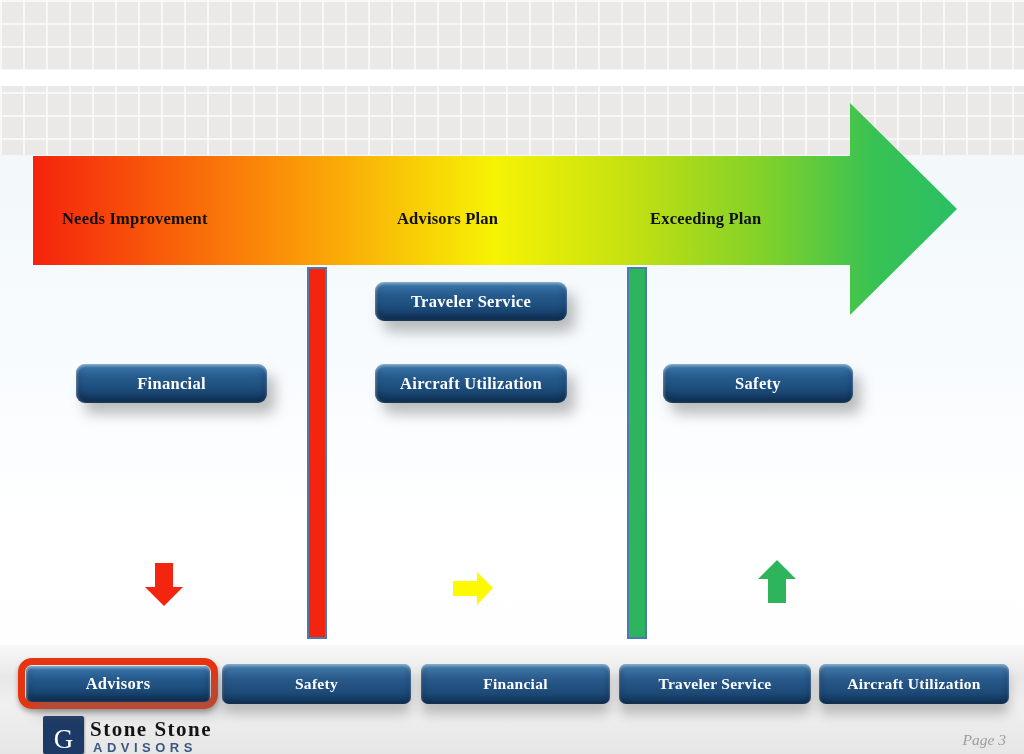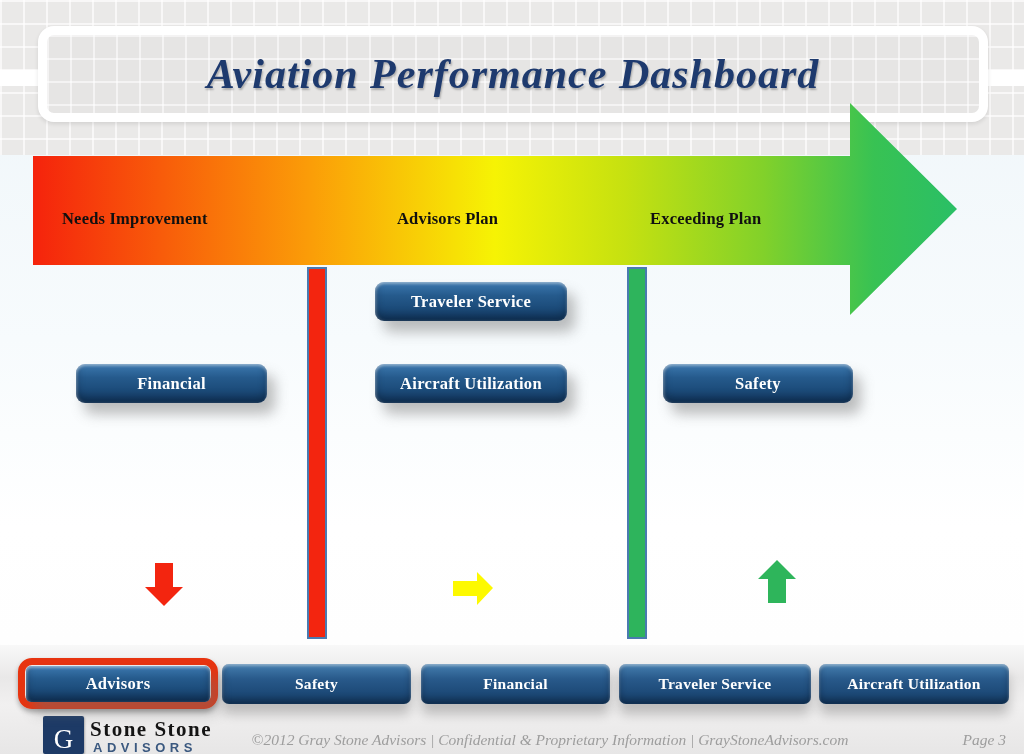--- a/index.html
+++ b/index.html
@@ -129,23 +129,20 @@
     font-style:italic;font-size:15.5px;color:#9d9d9d;
   }
 </style>
 </head>
 <body>
 
 <div class="slide">
 
   <div class="top-band"></div>
   <div class="ribbon"></div>
-  <div class="title-frame">
-    <h1 class="page-title">Aviation Performance Dashboard</h1>
-  </div>
 
   <div class="gauge">
     <div class="gauge-shape"></div>
   </div>
   <div class="zone-label zone-ni">Needs Improvement</div>
   <div class="zone-label zone-mp">Advisors Plan</div>
   <div class="zone-label zone-ep">Exceeding Plan</div>
 
   <div class="divider divider-red"></div>
   <div class="divider divider-green"></div>
@@ -183,16 +180,15 @@
   </div>
   <div class="nav-btn pos-nav-aircraft">
     <span>Aircraft Utilization</span>
   </div>
 
   <div class="logo-box">
     <span>G</span>
   </div>
   <div class="logo-name">Stone Stone</div>
   <div class="logo-sub">ADVISORS</div>
-  <div class="copyright">©2012 Gray Stone Advisors | Confidential &amp; Proprietary Information | GrayStoneAdvisors.com</div>
   <div class="page-num">Page 3</div>
 
 </div>
 
 </body></html>

